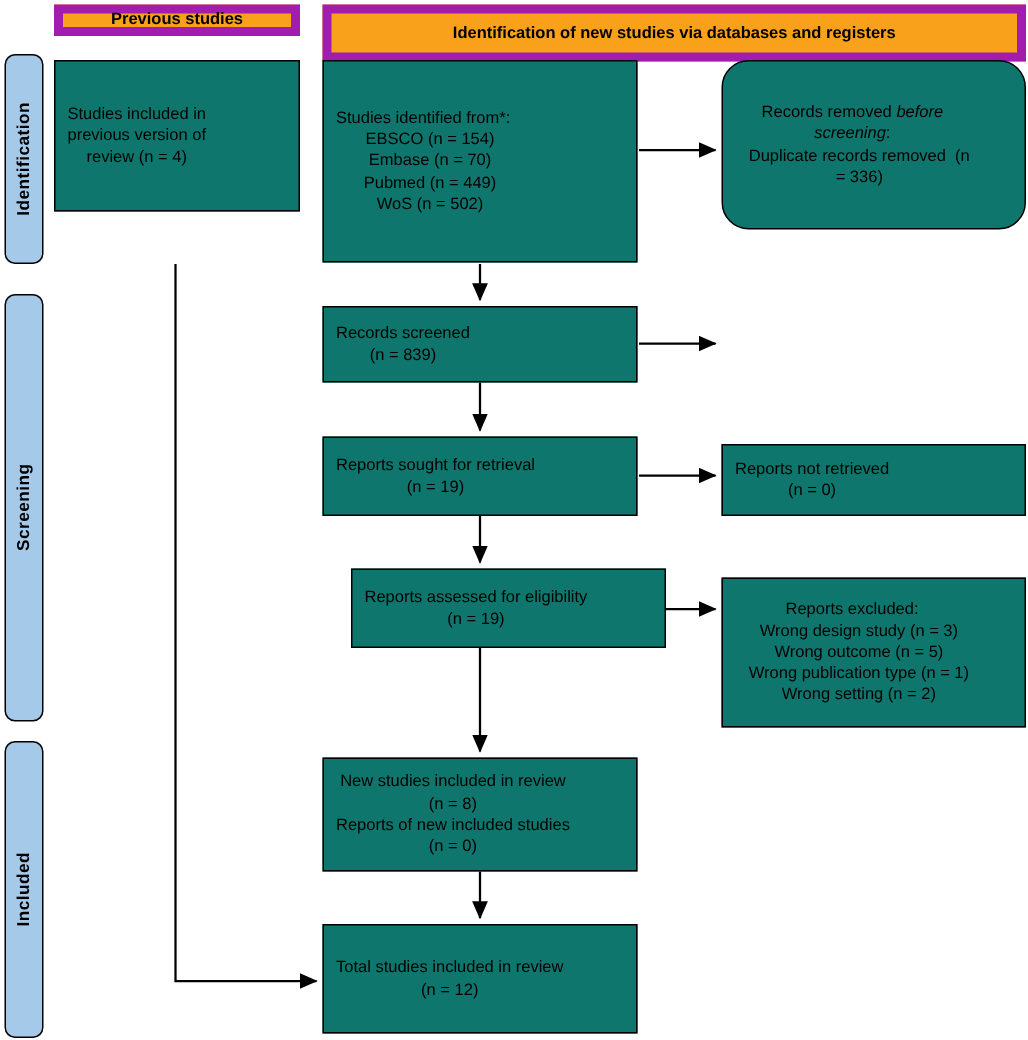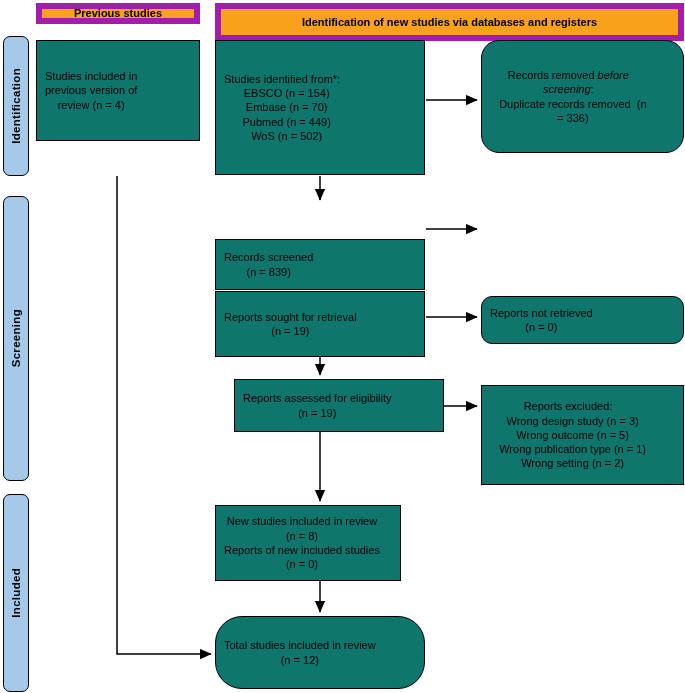--- a/index.html
+++ b/index.html
@@ -119,50 +119,50 @@
 review (n = 4)</div>
   </div>
 
   <div class="box" style="left:215px; top:40px; width:210px; height:135px;">
     <div class="box-text">Studies identified from*:
    EBSCO (n = 154)
    Embase (n = 70)
    Pubmed (n = 449)
    WoS (n = 502)</div>
   </div>
-  <div class="box" style="left:215px; top:204px; width:210px; height:51px;margin-top:35px;">
+  <div class="box" style="left:215px; top:204px; width:210px; height:51px;">
     <div class="box-text">Records screened
 (n = 839)</div>
   </div>
-  <div class="box" style="left:215px; top:291px; width:210px; height:66px;">
+  <div class="box" style="left:215px; top:291px; width:210px; height:53px;">
     <div class="box-text">Reports sought for retrieval
 (n = 19)</div>
   </div>
   <div class="box" style="left:215px; top:379px; width:210px; height:53px;margin-left:19px;">
     <div class="box-text">Reports assessed for eligibility
 (n = 19)</div>
   </div>
-  <div class="box" style="left:215px; top:505px; width:186px; height:76px;">
+  <div class="box" style="left:215px; top:505px; width:210px; height:76px;">
     <div class="box-text">New studies included in review
 (n = 8)
 Reports of new included studies
 (n = 0)</div>
   </div>
-  <div class="box" style="left:215px; top:616px; width:210px; height:73px;border-radius:27px;">
+  <div class="box" style="left:215px; top:616px; width:210px; height:73px;">
     <div class="box-text">Total studies included in review
 (n = 12)</div>
   </div>
 
   <div class="box" style="left:481px; top:40px; width:203px; height:113px;border-radius:18px;">
     <div class="box-text"><span>Records removed </span><i>before
 screening</i><span>:</span><span>
    Duplicate records removed  (n
    = 336)</span></div>
   </div>
-  <div class="box" style="left:481px; top:296px; width:203px; height:48px;border-radius:11px;">
+  <div class="box" style="left:481px; top:296px; width:203px; height:48px;">
     <div class="box-text">Reports not retrieved
 (n = 0)</div>
   </div>
   <div class="box" style="left:481px; top:385px; width:203px; height:100px;">
     <div class="box-text">Reports excluded:
    Wrong design study (n = 3)
    Wrong outcome (n = 5)
    Wrong publication type (n = 1)
    Wrong setting (n = 2)</div>
   </div>

